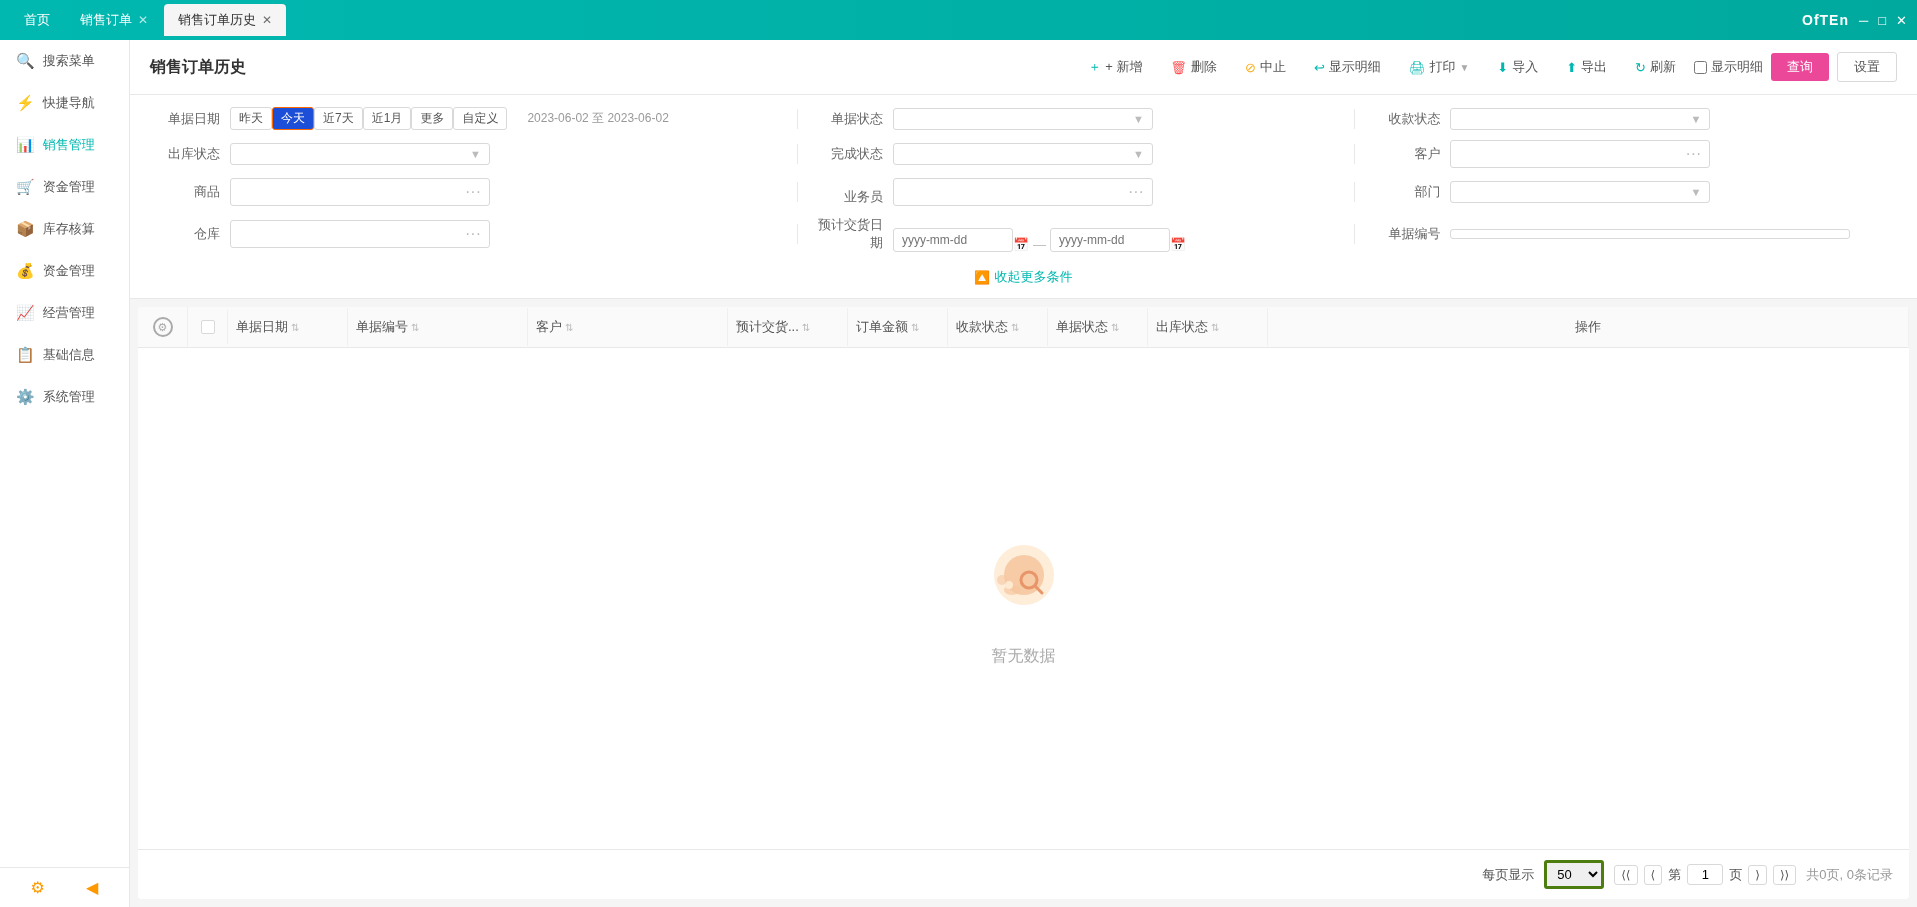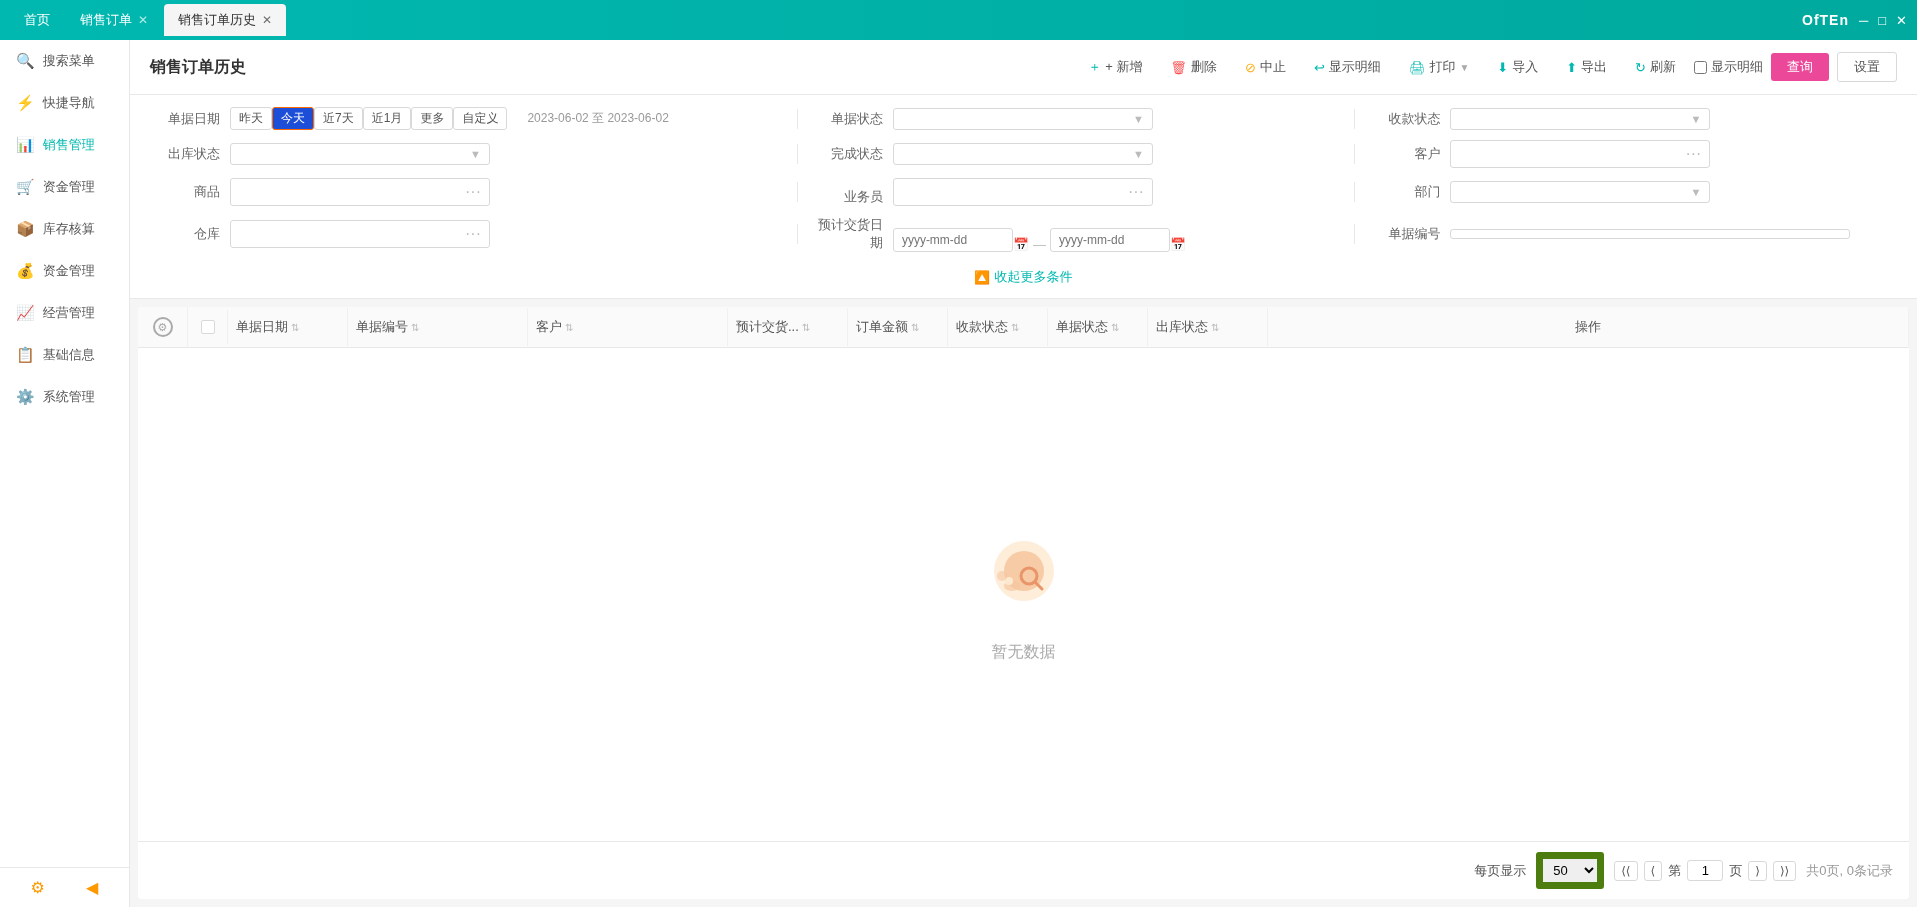--- a/index.html
+++ b/index.html
@@ -331,21 +331,21 @@
       align-items: center;
       justify-content: flex-end;
       padding: 10px 16px;
       background: white;
       border-top: 1px solid #e8e8e8;
       gap: 10px;
       flex-shrink: 0;
     }
     .page-size-label { color: #555; }
     .page-size-select {
-      border: 7px solid #4d7c0f;
+      border: 3px solid #4d7c0f;
       border-radius: 3px;
       padding: 3px 6px;
       cursor: pointer;
     }
     .pagination {
       display: flex;
       align-items: center;
       gap: 6px;
       color: #555;
     }

